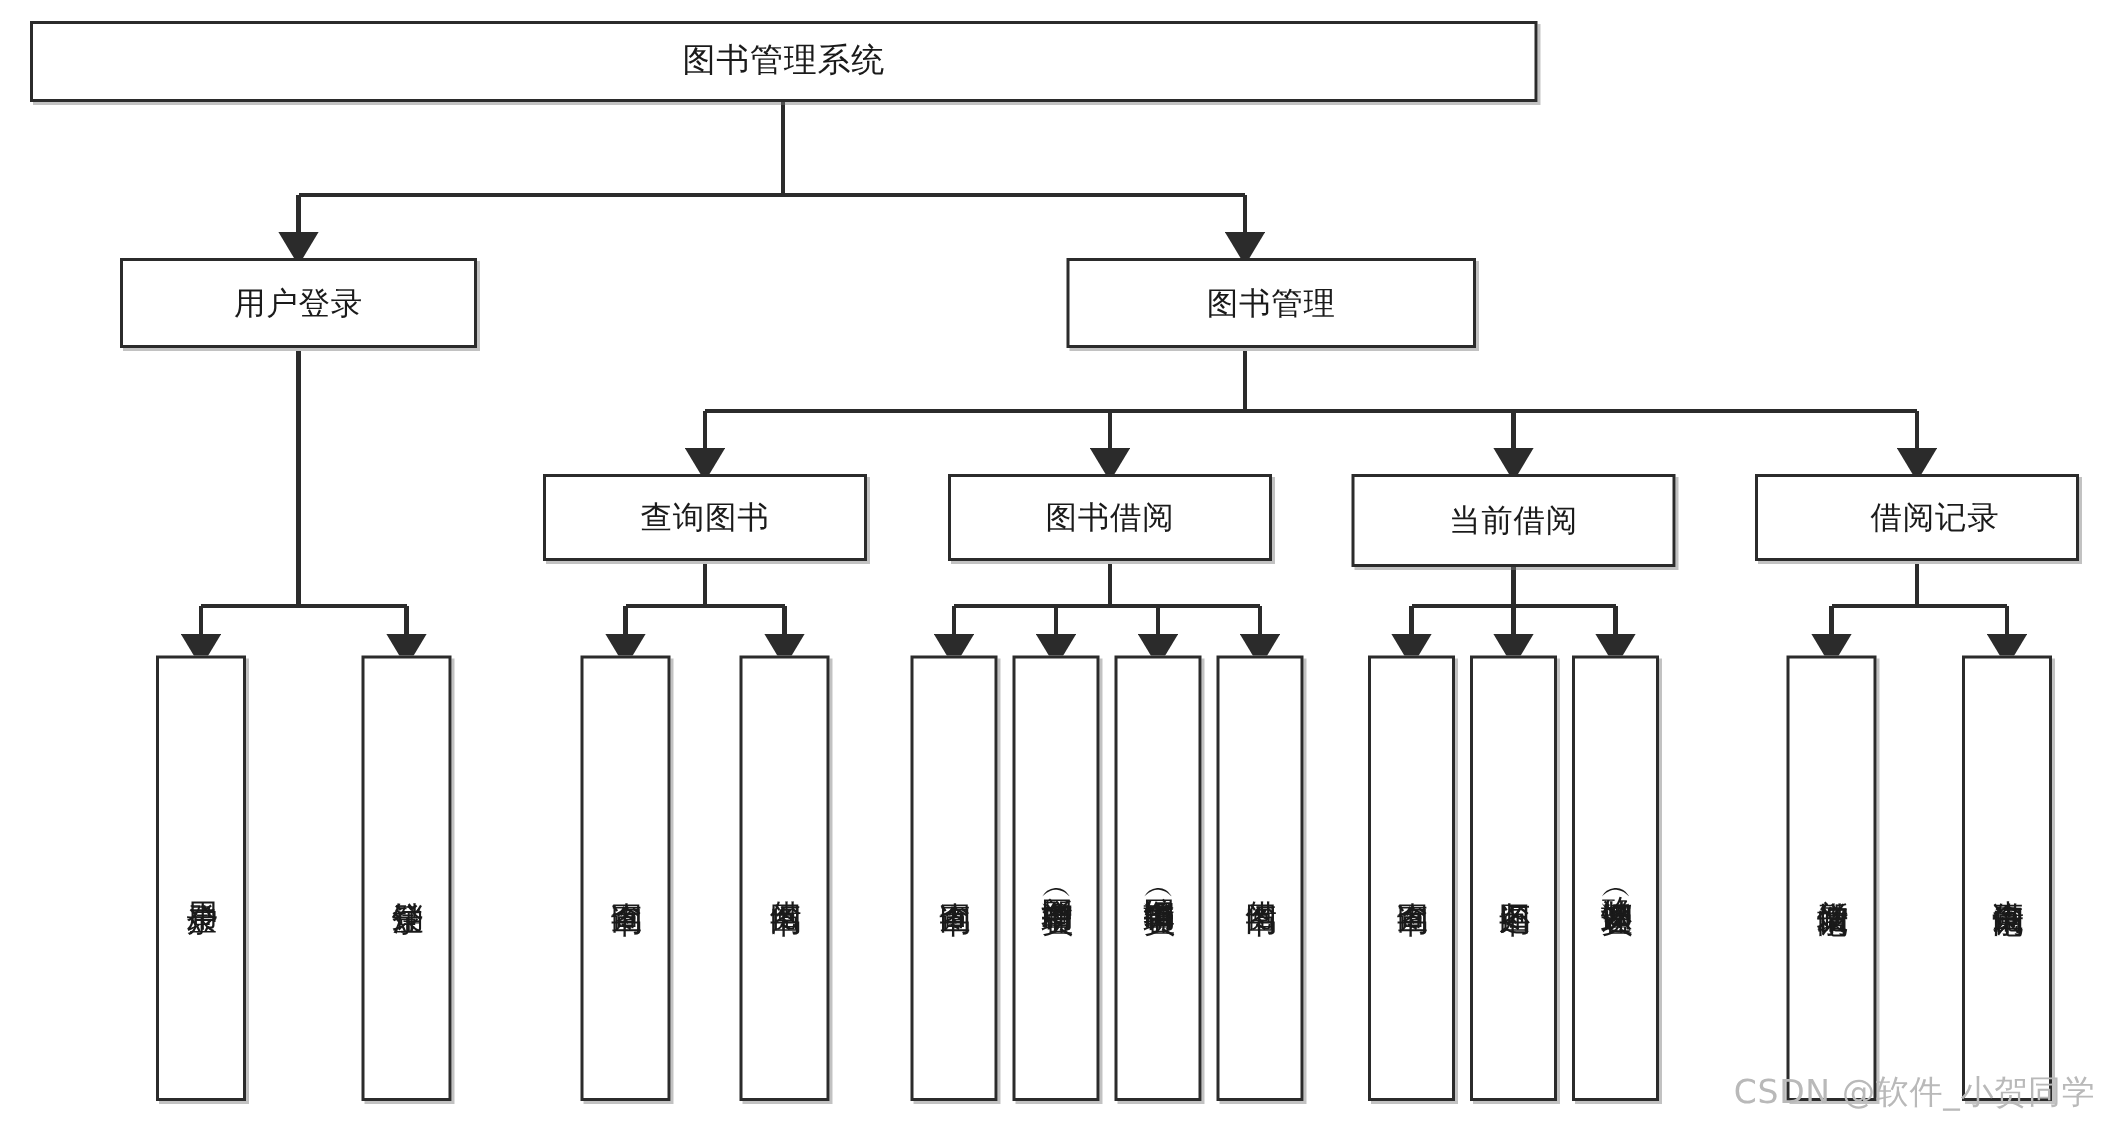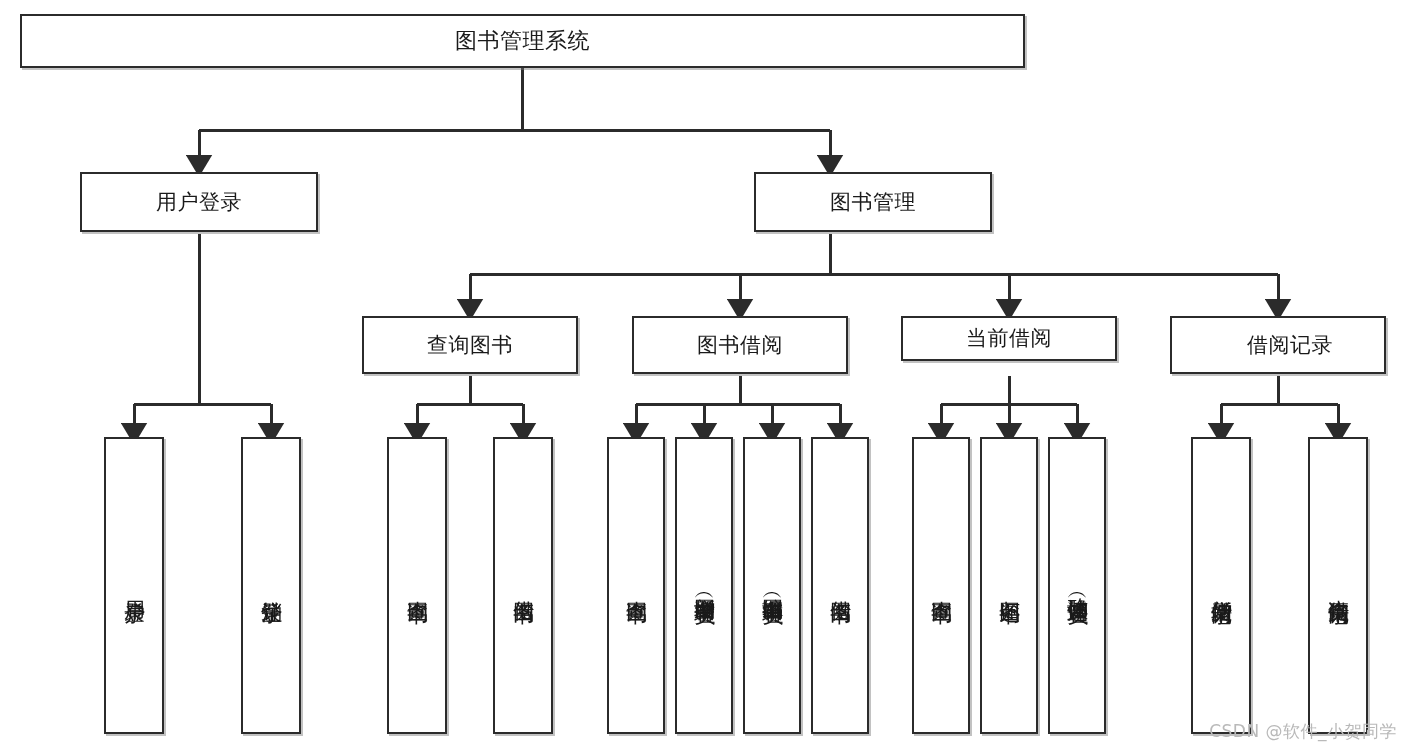--- a/index.html
+++ b/index.html
@@ -63,21 +63,21 @@
     font-size: 21px;
     line-height: 1.12;
     letter-spacing: 1px;
     white-space: nowrap;
     max-height: 270px;
   }
   .watermark {
     position: absolute;
     right: 8px;
     bottom: 4px;
-    font-size: 17px;
+    font-size: 22px;
     color: #b9b9b9;
     letter-spacing: 0.5px;
     z-index: 5;
     white-space: nowrap;
     font-family: "DejaVu Sans", "Liberation Sans", sans-serif;
   }
 </style>
 </head>
 <body>
 
@@ -134,33 +134,33 @@
   </svg>
 
   <div class="node horiz root" style="left:20px; top:14px; width:1005px; height:54px;">
     <span class="label">图书管理系统</span>
   </div>
 
   <div class="node horiz" style="left:80px; top:172px; width:238px; height:60px;">
     <span class="label">用户登录</span>
   </div>
 
-  <div class="node horiz" style="left:754px; top:172px; width:238px; height:60px;">
+  <div class="node horiz" style="left:711px; top:172px; width:273px; height:60px;">
     <span class="label">图书管理</span>
   </div>
 
   <div class="node horiz" style="left:362px; top:316px; width:216px; height:58px;">
     <span class="label">查询图书</span>
   </div>
 
   <div class="node horiz" style="left:632px; top:316px; width:216px; height:58px;align-items:center;">
     <span class="label">图书借阅</span>
   </div>
 
-  <div class="node horiz" style="left:901px; top:316px; width:216px; height:45px;">
+  <div class="node horiz" style="left:901px; top:316px; width:216px; height:62px;">
     <span class="label">当前借阅</span>
   </div>
 
   <div class="node horiz" style="left:1170px; top:316px; width:216px; height:58px;padding-left:24px;">
     <span class="label">借阅记录</span>
   </div>
 
   <div class="node vert" style="left:104px; top:437px; width:60px; height:297px;">
     <span class="label">用户登录</span>
   </div>

